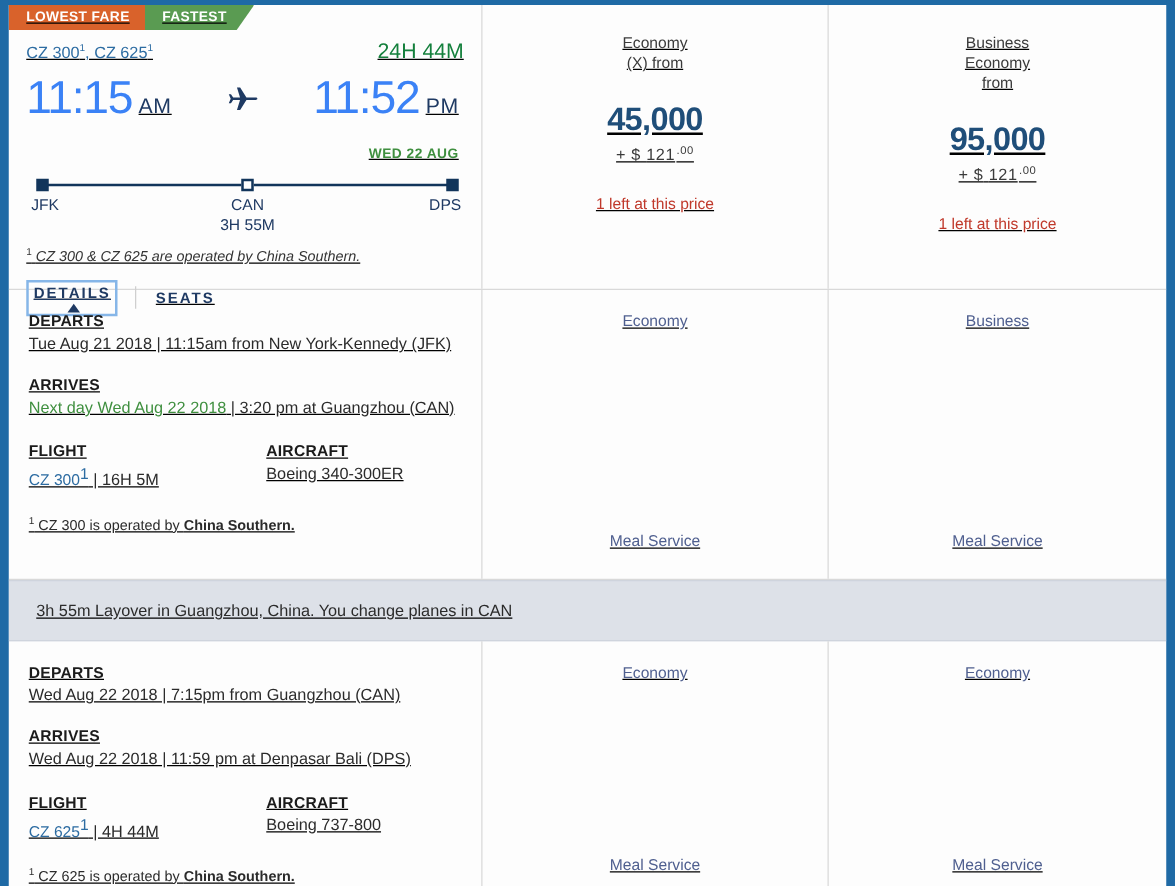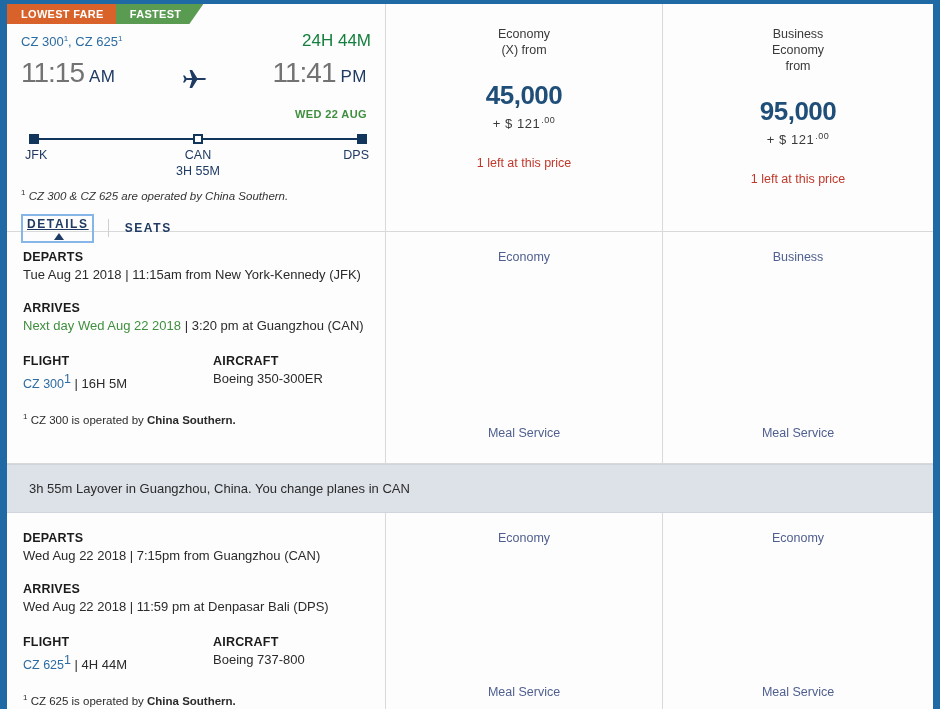--- a/index.html
+++ b/index.html
@@ -9,20 +9,21 @@
     background: #ffffff;
   }
   .card {
     position: relative;
     width: 940px; height: 709px;
     border-left: 7px solid #1f6aa5;
     border-right: 7px solid #1f6aa5;
     border-top: 4px solid #1f6aa5;
     background: #fdfdfd;
     overflow: hidden;
+    text-decoration: underline;
   }
 
   
   .grid-row { display: flex; width: 100%; }
   .col-itin   { width: 379px; flex: 0 0 379px; border-right: 1px solid #d9d9d9; }
   .col-fare   { width: 277px; flex: 0 0 277px; border-right: 1px solid #d9d9d9; }
   .col-fare.last { border-right: none; flex: 1 1 auto; width: auto; }
 
   
   .summary-row { border-bottom: 1px solid #d9d9d9; height: 228px; }
@@ -46,21 +47,21 @@
   }
   .flightnums { font-size: 13px; color: #2d6ca2; }
   .flightnums sup { font-size: 8px; }
   .totaldur { font-size: 17px; color: #15803d; }
 
   .times-row {
     display: flex; align-items: flex-start;
     padding: 8px 18px 0 14px; position: relative;
   }
   .time-block { position: relative; }
-  .time-big { font-size: 28px; color: #737373; letter-spacing: -1px; line-height: 1; display: inline-block; }
+  .time-big { font-size: 37px; color: #3b82f6; letter-spacing: -1px; line-height: 1; display: inline-block; }
   .time-mer { font-size: 17px; color: #1f3a63; margin-left: 5px; letter-spacing: .5px; }
   .time-date { font-size: 11px; font-weight: bold; color: #3f8f3f; letter-spacing: .4px; text-align: right; margin-top: 21px; }
   .plane-icon { margin: 6px 0 0 0; color: #1f3a63; }
   .spacer-flex { flex: 1 1 auto; }
 
   
   .timeline-wrap { position: relative; padding: 14px 18px 0 22px; }
   .tl-line { position: relative; height: 10px; }
   .tl-bar { position: absolute; left: 6px; right: 6px; top: 4px; height: 2px; background: #12355b; }
   .tl-sq { position: absolute; top: 0; width: 10px; height: 10px; background: #12355b; }
@@ -166,21 +167,21 @@
         </div>
         <div class="spacer-flex"></div>
         <div class="plane-icon">
           <svg width="28" height="28" viewBox="0 0 24 24" fill="#1f3a63" aria-hidden="true">
             <path d="M21 11.2h-6.3L10.4 4.3H8.2l2.1 6.9H5.6L4.1 8.9H2.6l1.3 3.1-1.3 3.1h1.5l1.5-2.3h4.7l-2.1 6.9h2.2l4.3-6.9H21c.7 0 1.2-.35 1.2-.8s-.5-.8-1.2-.8z"></path>
           </svg>
         </div>
         <div class="spacer-flex"></div>
         <div class="time-block">
           <div>
-            <span class="time-big">11:41</span><span class="time-mer">PM</span>
+            <span class="time-big">11:52</span><span class="time-mer">PM</span>
           </div>
           <div class="time-date">WED 22 AUG</div>
         </div>
       </div>
 
       <div class="timeline-wrap">
         <div class="tl-line">
           <div class="tl-bar"></div>
           <div class="tl-sq start"></div>
           <div class="tl-sq stop"></div>
@@ -248,21 +249,21 @@
         <div class="seg-gap"></div>
         <div class="seg-head">ARRIVES</div>
         <div class="seg-line"><span class="nextday">Next day Wed Aug 22 2018</span><span> | 3:20 pm at Guangzhou (CAN)</span></div>
         <div class="seg-cols">
           <div class="seg-col-a">
             <div class="seg-head">FLIGHT</div>
             <div class="seg-line"><span class="seg-flightno">CZ 300</span><sup class="seg-flightno">1</sup><span> | 16H 5M</span></div>
           </div>
           <div>
             <div class="seg-head">AIRCRAFT</div>
-            <div class="seg-line">Boeing 350-300ER</div>
+            <div class="seg-line">Boeing 340-300ER</div>
           </div>
         </div>
         <div class="seg-foot"><sup>1</sup><span> CZ 300 is operated by </span><b>China Southern.</b></div>
       </div>
     </div>
 
     <div class="col-fare">
       <div class="cabin-cell" style="height:232px;">
         <div class="cabin-name">Economy</div>
         <div class="cabin-meal">Meal Service</div>

